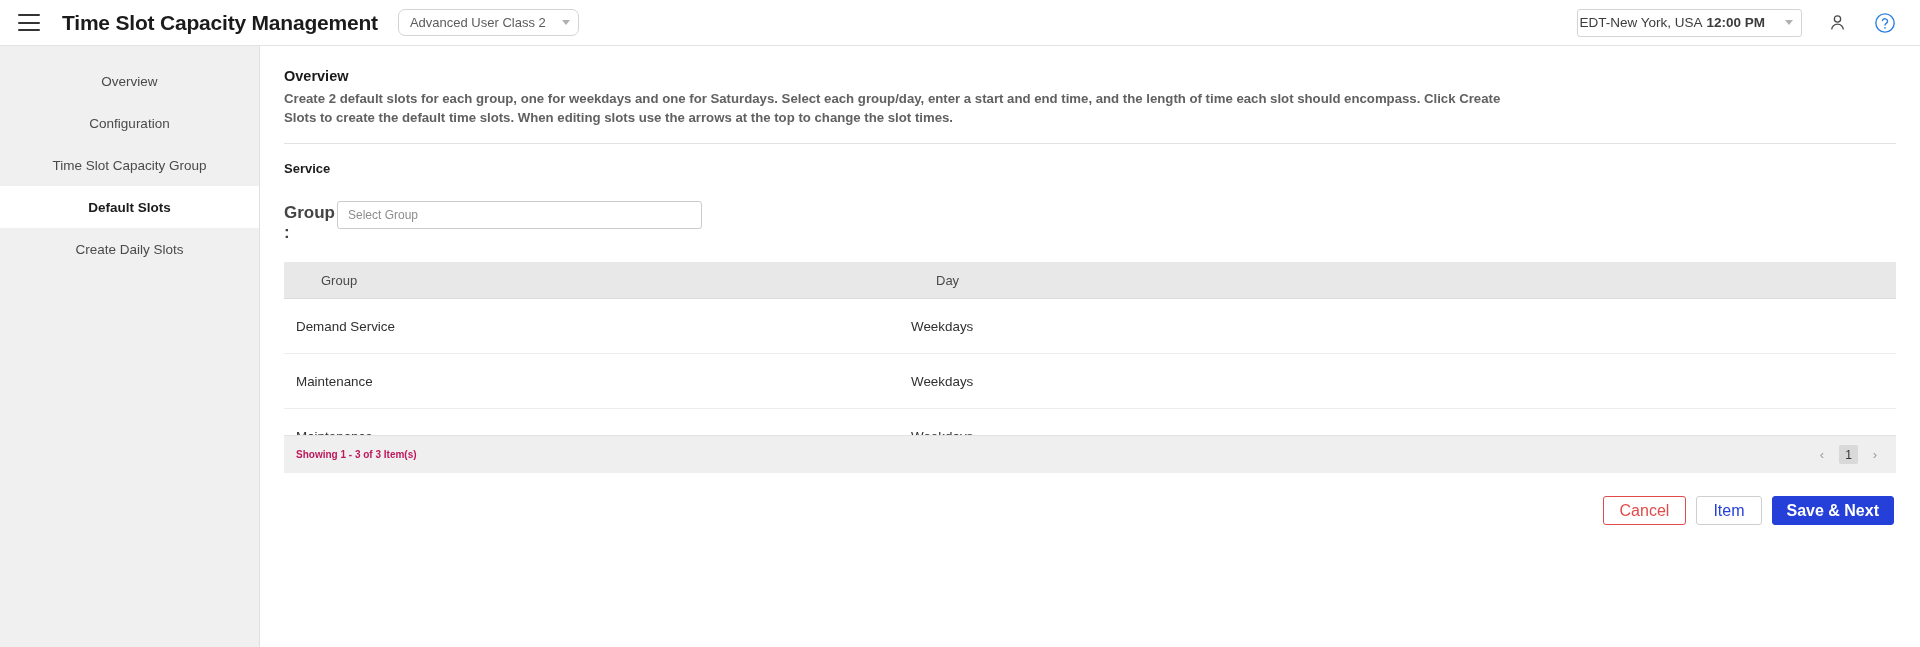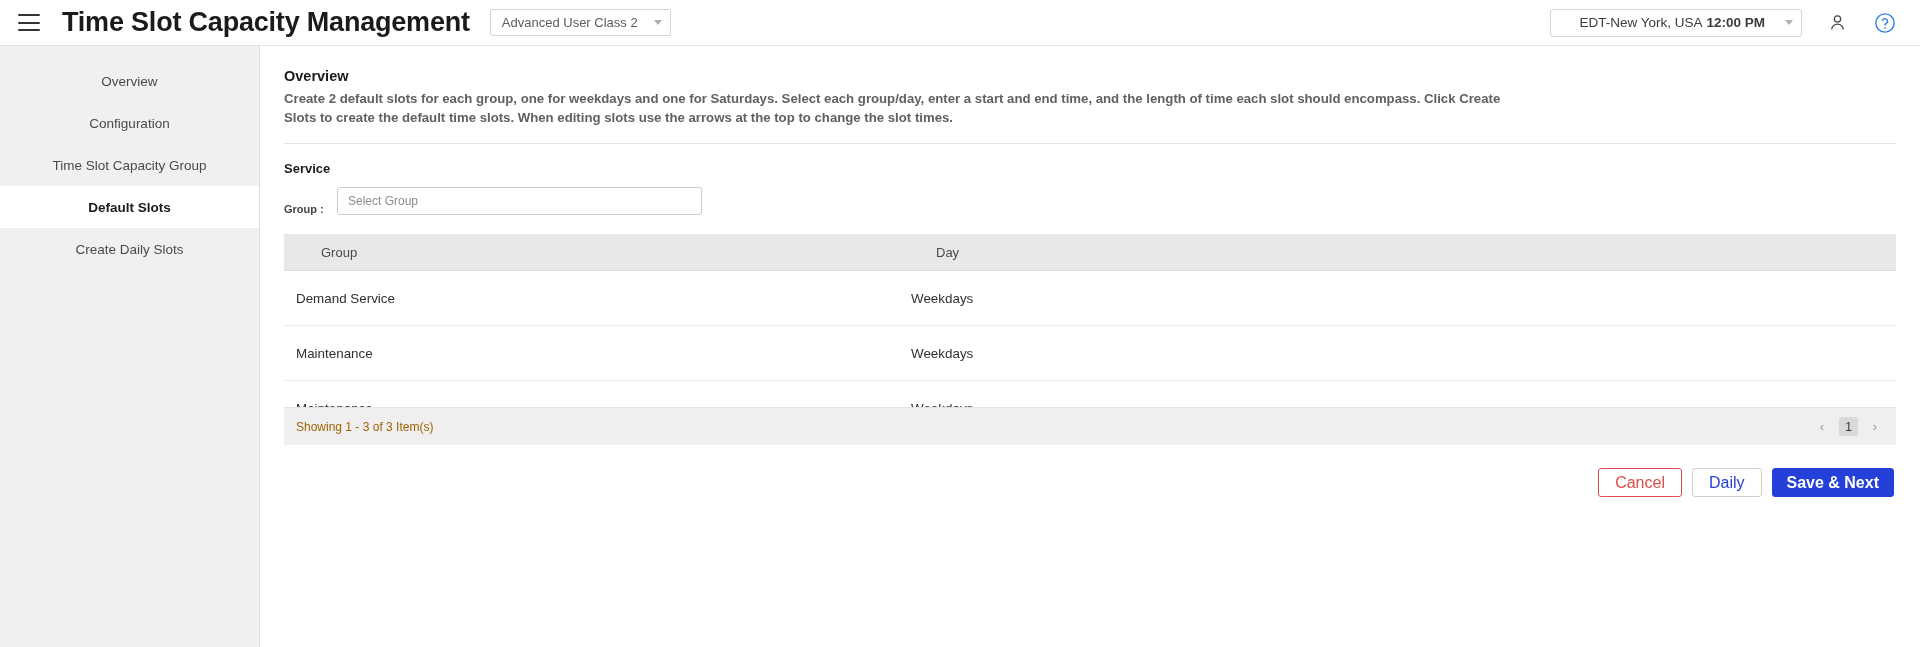--- a/index.html
+++ b/index.html
@@ -21,32 +21,32 @@
     padding: 0 22px 0 18px;
     position: relative;
   }
   .hamburger {
     width: 22px; height: 17px;
     display: flex; flex-direction: column; justify-content: space-between;
     cursor: pointer; flex: none;
   }
   .hamburger span { display:block; height: 2px; background: #333; border-radius: 1px; }
   .app-title {
-    font-size: 27px;
+    font-size: 21px;
     font-weight: bold;
     color: #1b1b1b;
     margin-left: 22px;
     white-space: nowrap;
     letter-spacing: -0.2px;
   }
   .userclass-select {
     margin-left: 20px;
     width: 181px; height: 27px;
     border: 1px solid #d4d4d4;
-    border-radius: 2px;
+    border-radius: 7px;
     background: #fff;
     display: flex; align-items: center;
     padding: 0 8px 0 11px;
     font-size: 13px;
     color: #5b5b5b;
     cursor: pointer;
     position: relative;
   }
   .userclass-select .lbl { flex: 1; white-space: nowrap; overflow: hidden; }
   .caret {
@@ -63,21 +63,21 @@
     align-items: center;
     gap: 22px;
   }
   .tz-select {
     height: 28px;
     min-width: 207px;
     border: 1px solid #d4d4d4;
     border-radius: 3px;
     background: #fff;
     display: flex; align-items: center;
-    padding: 0 8px 0 28px;
+    padding: 0 8px 0 1px;
     font-size: 13.5px;
     color: #3c3c3c;
     cursor: pointer;
     white-space: nowrap;
   }
   .tz-select .tz-time { font-weight: bold; margin-left: 4px; }
   .tz-select .spacer { flex: 1; min-width: 14px; }
   .icon-btn {
     width: 26px; height: 26px;
     display: flex; align-items: center; justify-content: center;
@@ -144,21 +144,21 @@
     font-weight: bold;
     color: #1b1b1b;
     margin: 17px 0 11px 0;
   }
   .group-row {
     display: flex;
     align-items: center;
     margin-bottom: 19px;
   }
   .group-label {
-    font-size: 11px;
+    font-size: 17px;
     font-weight: bold;
     color: #444;
     width: 53px;
     flex: none;
     margin-top: 16px;
   }
   .group-input {
     width: 365px; height: 28px;
     border: 1px solid #ccc;
     border-radius: 3px;
@@ -206,21 +206,21 @@
   .tbl-body::-webkit-scrollbar-thumb { background: #c6c6c6; border-radius: 5px; }
 
   .tbl-foot {
     height: 38px;
     background: #efefef;
     display: flex;
     align-items: center;
     padding: 0 14px 0 12px;
     border-top: 1px solid #e2e2e2;
   }
-  .foot-text { font-size: 12px; color: #a16207; }
+  .foot-text { font-size: 10px; color: #be185d; font-weight: bold; }
   .pager { margin-left: auto; display: flex; align-items: center; gap: 10px; }
   .pg-arrow {
     font-size: 13px; color: #9b9b9b; cursor: pointer;
     width: 14px; text-align: center; user-select: none;
   }
   .pg-num {
     min-width: 19px; height: 19px;
     background: #d9d9d9;
     border-radius: 2px;
     font-size: 12px;
@@ -340,17 +340,17 @@
         <div class="pager">
           <span class="pg-arrow">‹</span>
           <span class="pg-num">1</span>
           <span class="pg-arrow">›</span>
         </div>
       </div>
     </div>
 
     <div class="actions">
       <div class="btn btn-cancel">Cancel</div>
-      <div class="btn btn-back">Daily</div>
+      <div class="btn btn-back">Item</div>
       <div class="btn btn-primary">Save &amp; Next</div>
     </div>
   </div>
 </div>
 
 </body></html>

